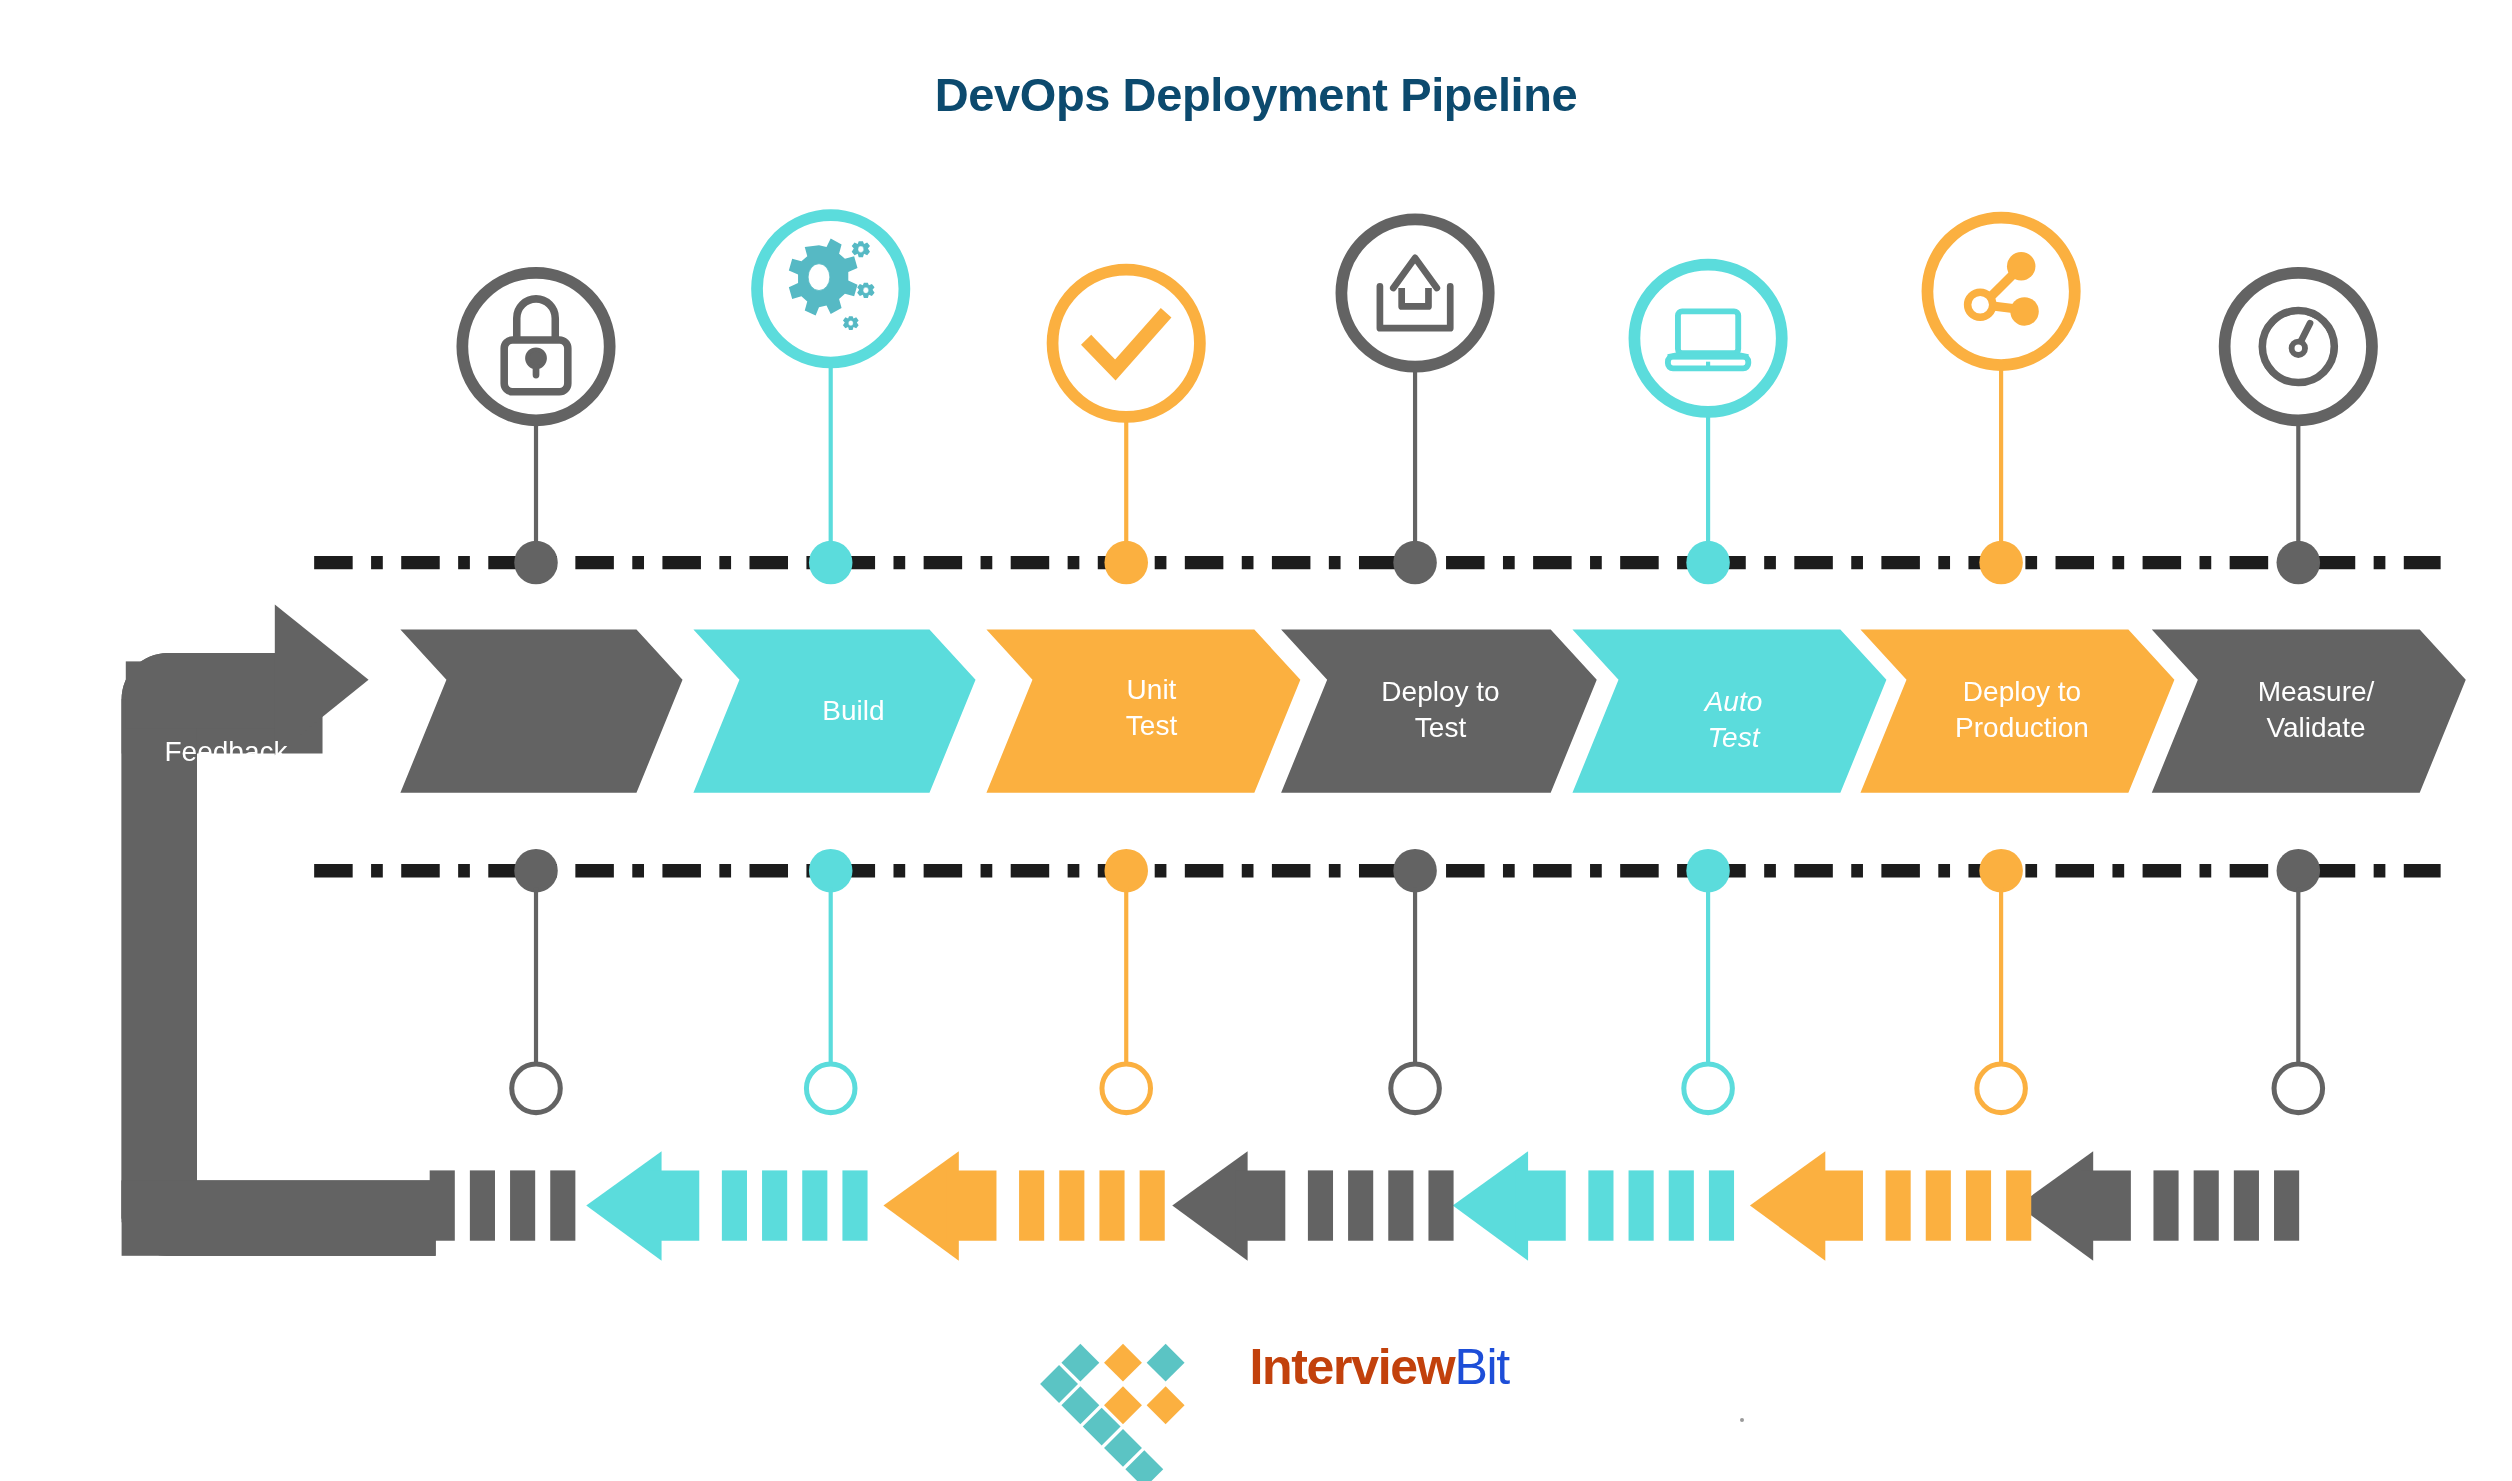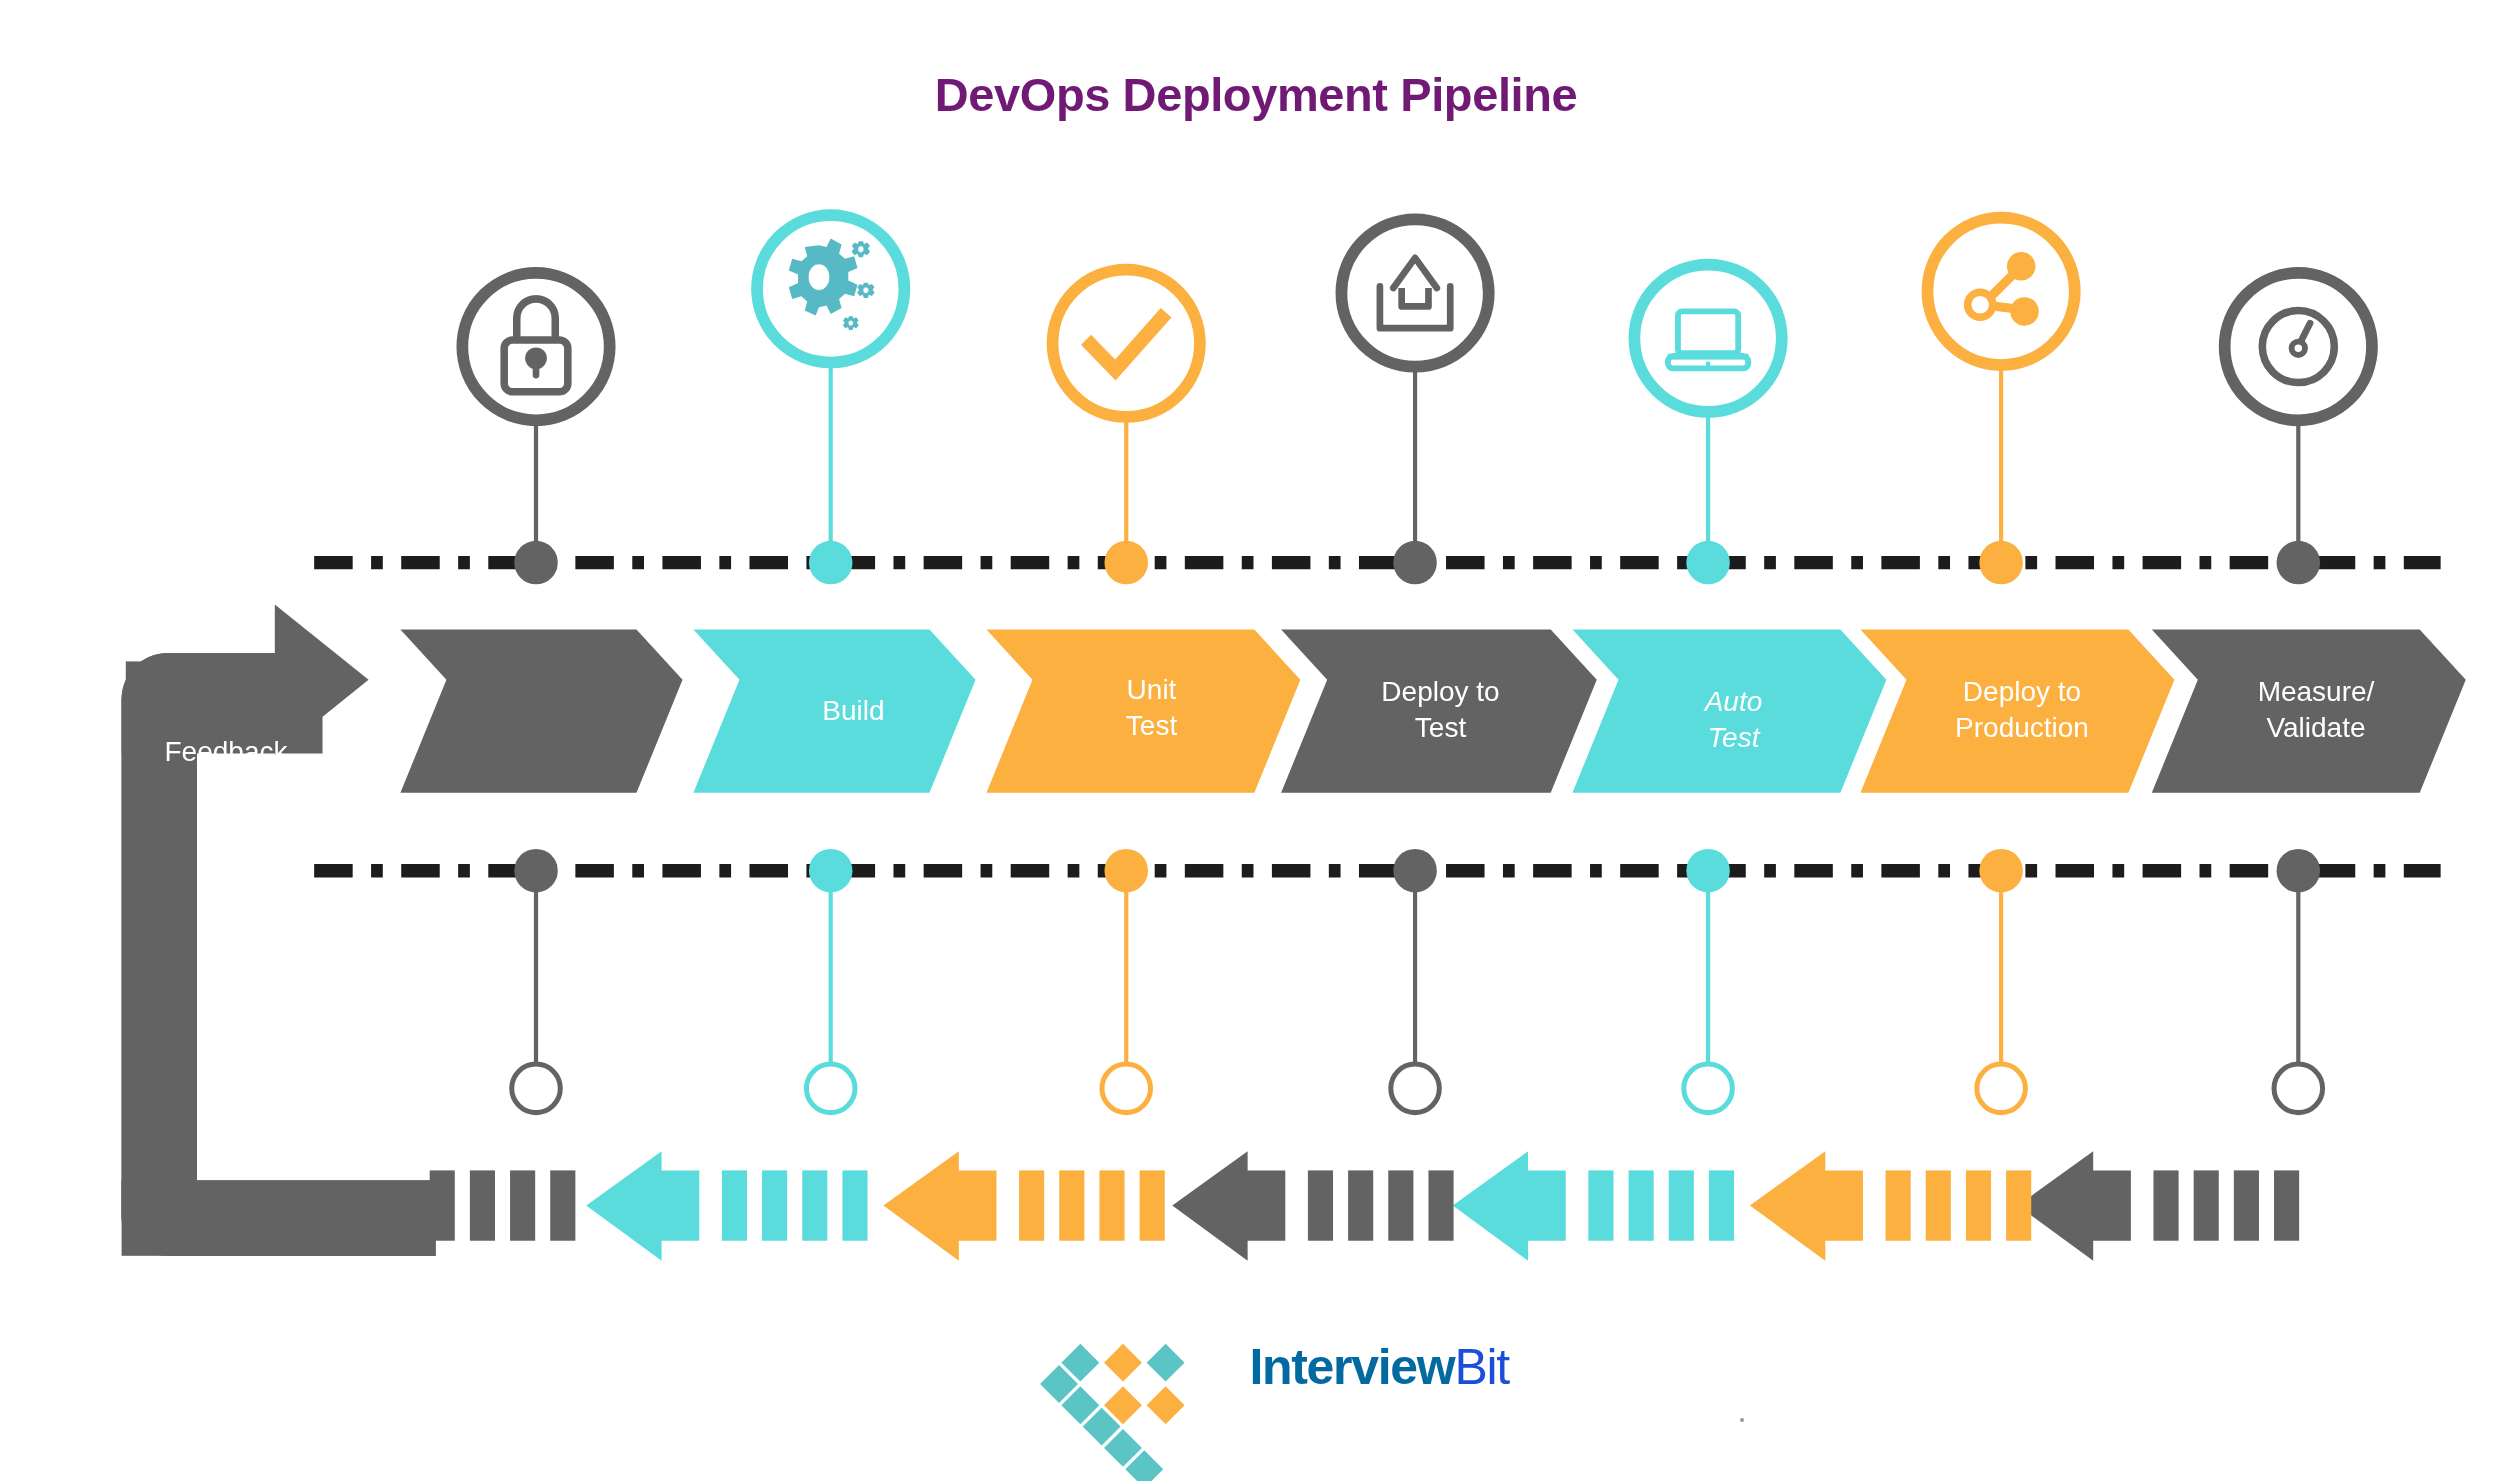--- a/index.html
+++ b/index.html
@@ -11,21 +11,21 @@
   }
   #stage { position: relative; width: 2512px; height: 1481px; }
 
   
   #page-title {
     position: absolute;
     left: 0; top: 67px; width: 2512px;
     text-align: center;
     font-size: 47px;
     font-weight: bold;
-    color: #701a75;
+    color: #0c4a6e;
     letter-spacing: -0.4px;
   }
 
   
   #diagram { position: absolute; left: 0; top: 0; width: 2512px; height: 1481px; }
 
   
   .chev-label {
     position: absolute;
     color: #ffffff;
@@ -48,21 +48,21 @@
     position: absolute;
     left: 1080px; top: 1338px;
     display: flex; align-items: center; gap: 18.4px;
   }
   #brand-wordmark {
     font-size: 50px;
     font-weight: bold;
     letter-spacing: -1.3px;
     white-space: nowrap;
   }
-  #brand-wordmark .w1 { color: #0369a1; }
+  #brand-wordmark .w1 { color: #c2410c; }
   #brand-wordmark .w2 { color: #1d4ed8; font-weight: normal; }
   #tiny-dot {
     position: absolute; left: 1740px; top: 1418px;
     width: 4.2px; height: 4.2px; background: #9a9a9a; border-radius: 50%;
   }
 </style>
 </head>
 <body>
 
 <div id="stage">

